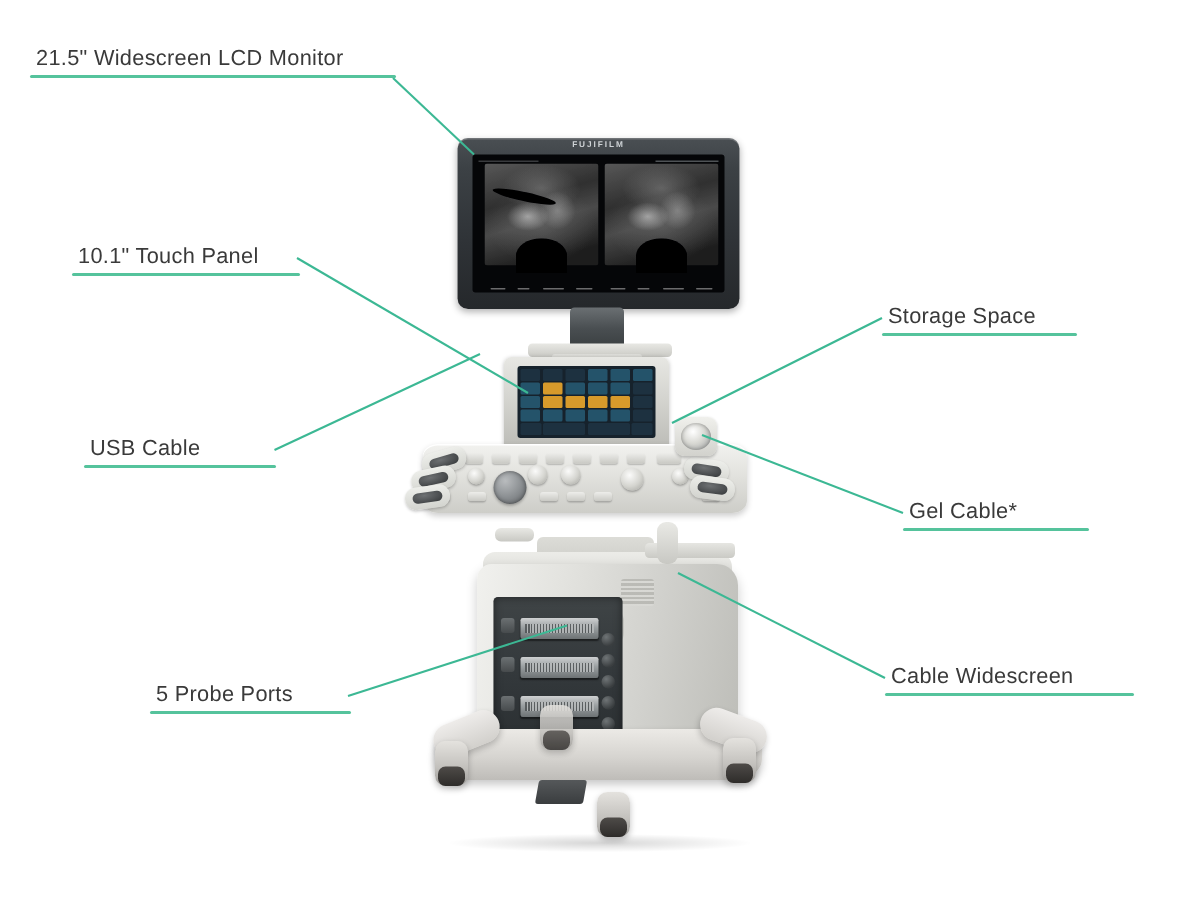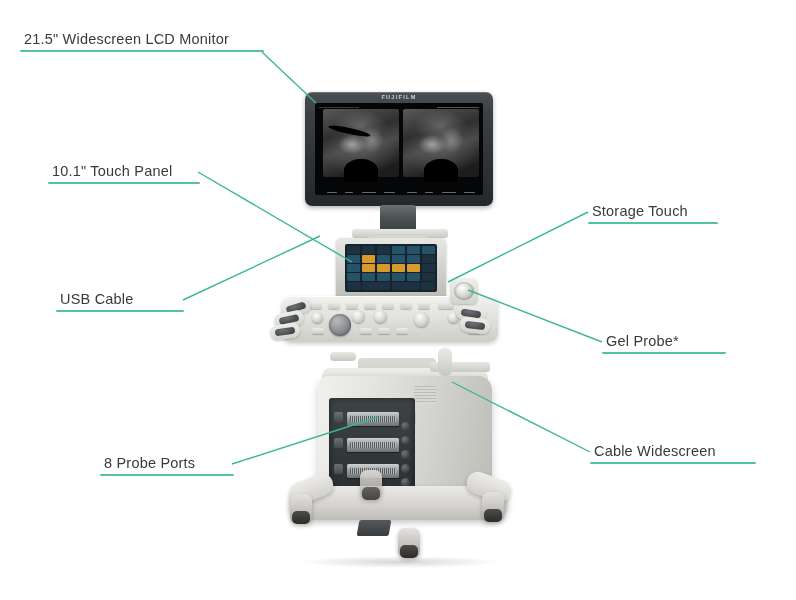--- a/index.html
+++ b/index.html
@@ -415,31 +415,31 @@
     <div class="cap">10.1" Touch Panel</div>
     <div class="rule"></div>
   </div>
 
   <div class="callout" style="left:56px;top:290px;width:128px;">
     <div class="cap">USB Cable</div>
     <div class="rule"></div>
   </div>
 
   <div class="callout" style="left:100px;top:454px;width:134px;">
-    <div class="cap">8 Probe Ports</div>
+    <div class="cap">5 Probe Ports</div>
     <div class="rule"></div>
   </div>
 
   <div class="callout" style="left:588px;top:202px;width:130px;">
-    <div class="cap">Storage Touch</div>
+    <div class="cap">Storage Space</div>
     <div class="rule"></div>
   </div>
 
   <div class="callout" style="left:602px;top:332px;width:124px;">
-    <div class="cap">Gel Probe*</div>
+    <div class="cap">Gel Cable*</div>
     <div class="rule"></div>
   </div>
 
   <div class="callout" style="left:590px;top:442px;width:166px;">
     <div class="cap">Cable Widescreen</div>
     <div class="rule"></div>
   </div>
 
 </div>
 

